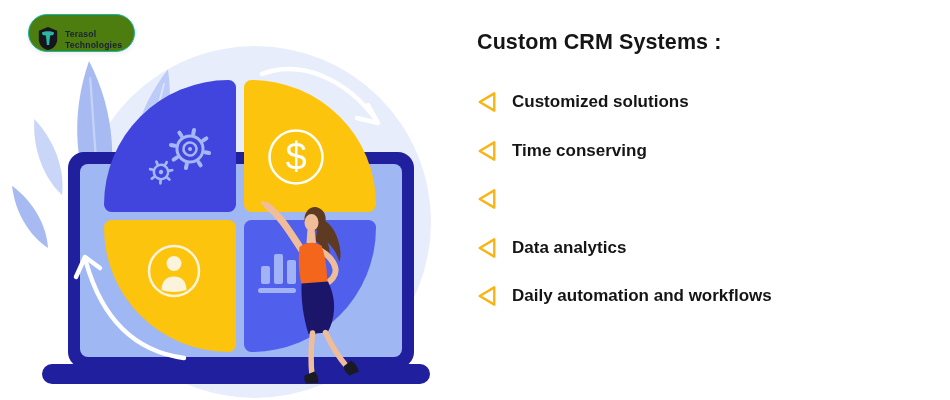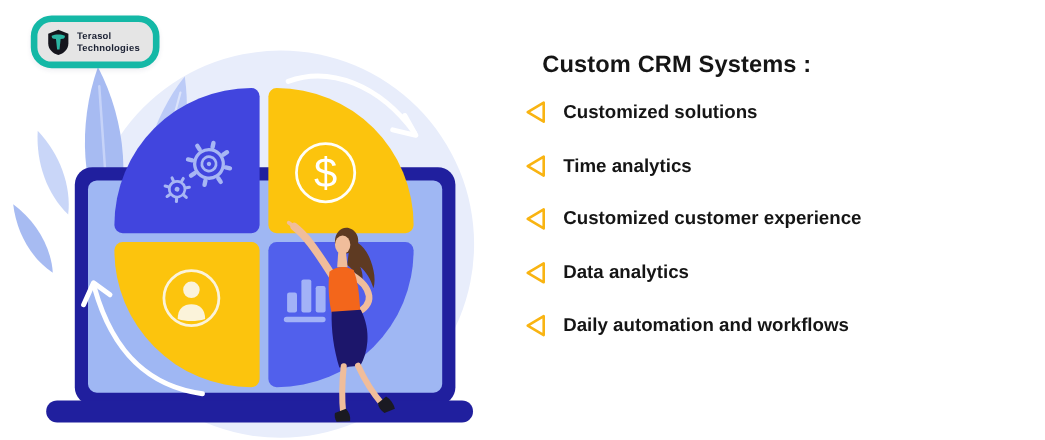--- a/index.html
+++ b/index.html
@@ -29,29 +29,29 @@
   }
 
   .quad { position:absolute; width:132px; height:132px; }
   .quad-tl { left:104px; top:80px;  background:#4145de; border-radius:132px 8px 8px 8px; }
   .quad-tr { left:244px; top:80px;  background:#fcc40d; border-radius:8px 132px 8px 8px; }
   .quad-bl { left:104px; top:220px; background:#fcc40d; border-radius:8px 8px 8px 132px; }
   .quad-br { left:244px; top:220px; background:#5160ec; border-radius:8px 8px 132px 8px; }
 
   .logo {
     position:absolute; left:28px; top:14px; height:36px; padding:0 12px 0 8px;
-    background:#e5e5e5; border:6px solid #14b8a6; border-radius:19px;
+    background:#4d7c0f; border:1px solid #14b8a6; border-radius:19px;
     box-shadow:0 2px 5px rgba(40,40,90,.08);
-    display:flex; align-items:center; gap:6px;
+    display:flex; align-items:flex-end; gap:6px;
   }
   .logo-text { font-size:8.6px; font-weight:700; color:#1b2133; line-height:1.3; letter-spacing:.2px; }
 
   .content { position:absolute; left:477px; top:0; width:470px; height:400px; }
   .heading {
-    position:absolute; left:0; top:30px; margin:16px;
+    position:absolute; left:0; top:30px; margin:0;
     font-size:21.5px; font-weight:800; color:#151515; letter-spacing:.1px;
   }
   .feature-list {
     position:absolute; left:0; top:90px; margin:0; padding:0; list-style:none;
     display:flex; flex-direction:column; gap:24.5px;
   }
   .feature-item { display:flex; align-items:center; gap:15px; height:24px; }
   .feature-label { font-size:17px; font-weight:700; color:#151515; white-space:pre; }
   .bullet { flex:0 0 auto; display:block; }
 </style>
@@ -193,27 +193,26 @@
       <li class="feature-item">
         <svg class="bullet" width="20" height="22" viewBox="0 0 22 24">
           <polygon points="19,2.5 19,21.5 3,12" fill="none" stroke="#f9b412" stroke-width="2.6" stroke-linejoin="round"></polygon>
         </svg>
         <span class="feature-label">Customized solutions</span>
       </li>
       <li class="feature-item">
         <svg class="bullet" width="20" height="22" viewBox="0 0 22 24">
           <polygon points="19,2.5 19,21.5 3,12" fill="none" stroke="#f9b412" stroke-width="2.6" stroke-linejoin="round"></polygon>
         </svg>
-        <span class="feature-label">Time analytics</span>
-      </li>
-      <li class="feature-item">
-        <svg class="bullet" width="20" height="22" viewBox="0 0 22 24">
-          <polygon points="19,2.5 19,21.5 3,12" fill="none" stroke="#f9b412" stroke-width="2.6" stroke-linejoin="round"></polygon>
-        </svg>
-        <span class="feature-label">Customized customer experience</span>
+        <span class="feature-label">Time conserving</span>
+      </li>
+      <li class="feature-item">
+        <svg class="bullet" width="20" height="22" viewBox="0 0 22 24">
+          <polygon points="19,2.5 19,21.5 3,12" fill="none" stroke="#f9b412" stroke-width="2.6" stroke-linejoin="round"></polygon>
+        </svg>
       </li>
       <li class="feature-item">
         <svg class="bullet" width="20" height="22" viewBox="0 0 22 24">
           <polygon points="19,2.5 19,21.5 3,12" fill="none" stroke="#f9b412" stroke-width="2.6" stroke-linejoin="round"></polygon>
         </svg>
         <span class="feature-label">Data analytics</span>
       </li>
       <li class="feature-item">
         <svg class="bullet" width="20" height="22" viewBox="0 0 22 24">
           <polygon points="19,2.5 19,21.5 3,12" fill="none" stroke="#f9b412" stroke-width="2.6" stroke-linejoin="round"></polygon>

